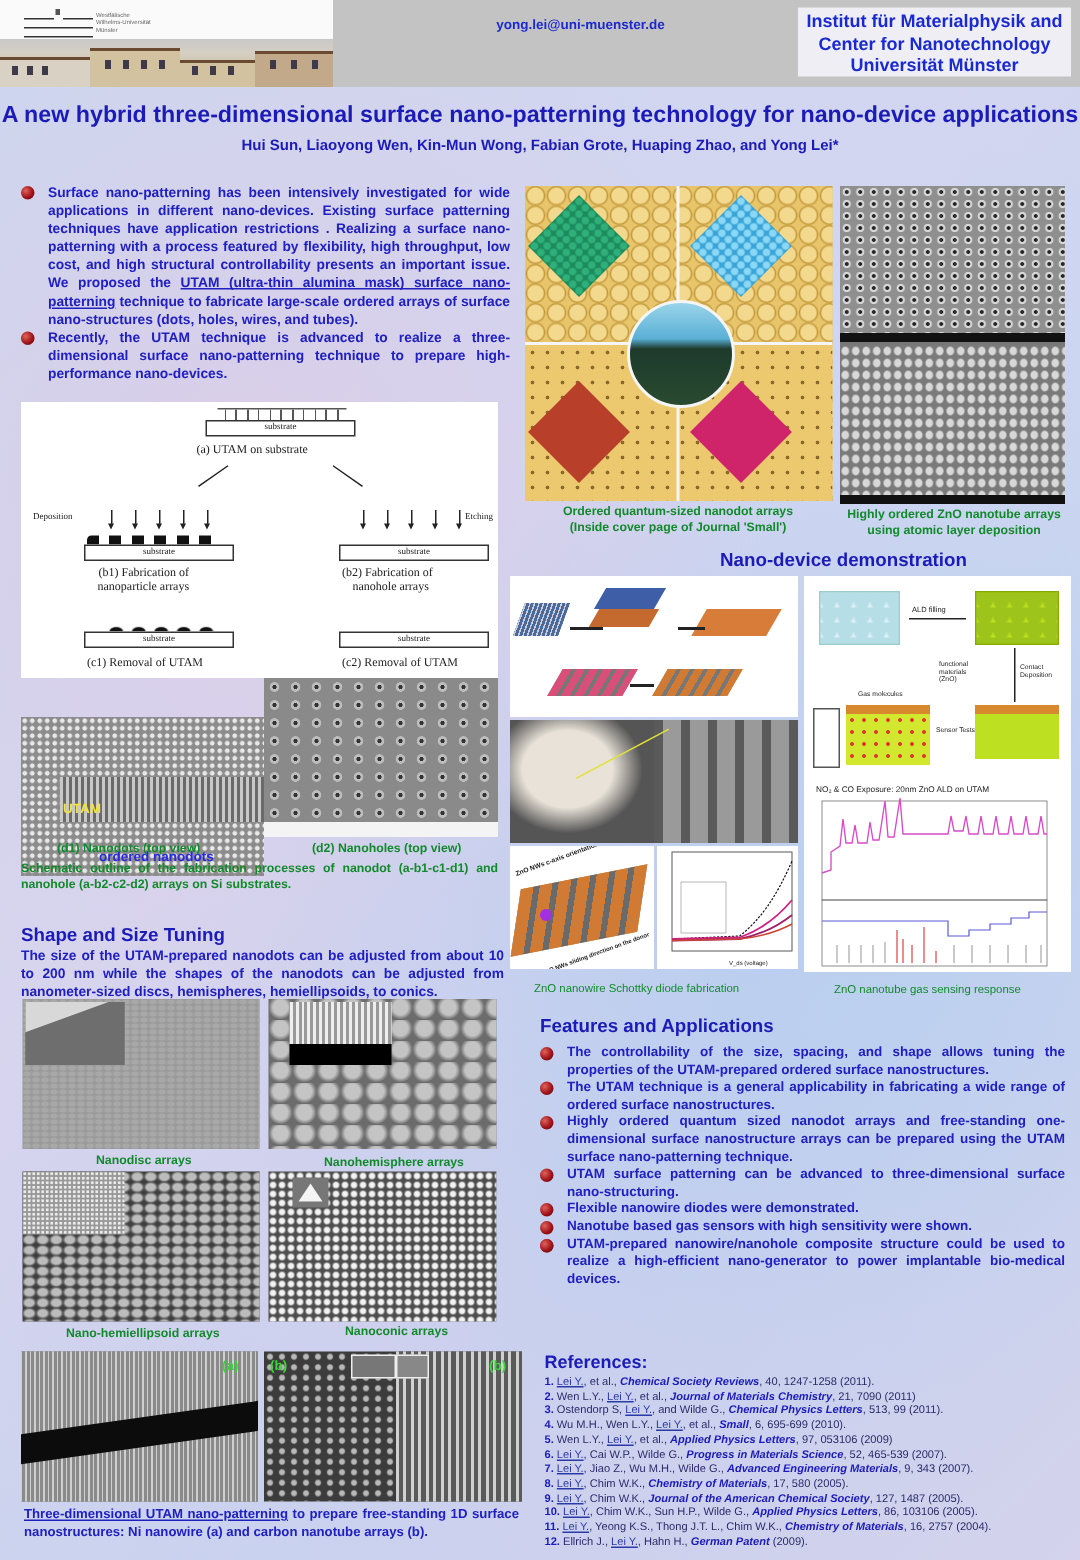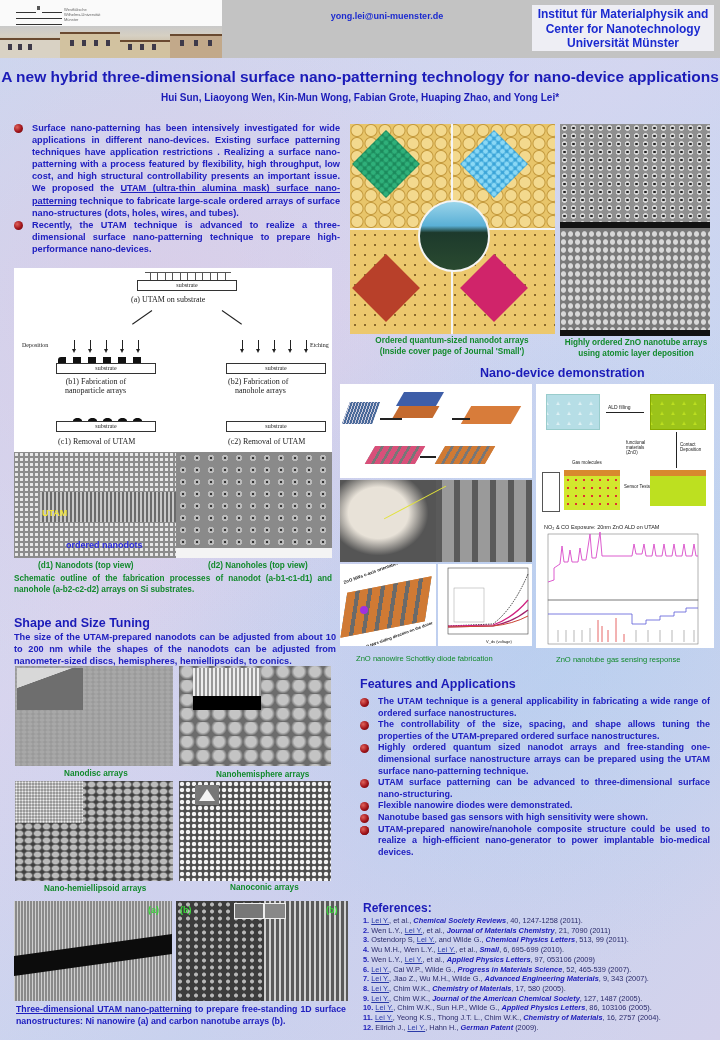--- a/index.html
+++ b/index.html
@@ -80,20 +80,21 @@
   .sub-box { position: absolute; border: 1px solid #333; background: #fff; font-size: 6px; text-align: center; line-height: 9px; }
   .schem-label { position: absolute; font-size: 8px; color: #222; }
   .arrow-d { position: absolute; width: 1px; height: 10px; background: #222; }
   .arrow-d::after { content: ""; position: absolute; left: -2px; bottom: -3px; border-left: 2.5px solid transparent; border-right: 2.5px solid transparent; border-top: 4px solid #222; }
 
   .sem { position: absolute; overflow: hidden; }
   .sem-dots {
     background-color: #8c8c8c;
     background-image: radial-gradient(circle, #e8e8e8 0 1.4px, transparent 1.8px);
     background-size: 5px 5px;
+    margin-top: 26px;
   }
   .sem-holes {
     background-color: #8a8a8a;
     background-image: radial-gradient(circle, #333 0 1.2px, #bdbdbd 1.6px 3px, transparent 3.4px);
     background-size: 14px 12px;
   }
   .caption-green { color: #128a2c; font-weight: bold; font-size: 8.2px; }
 
   .schem-caption { position: absolute; left: 14px; top: 573px; width: 318px; font-size: 8.2px; line-height: 11px; color: #128a2c; font-weight: bold; text-align: justify; }
 
@@ -408,22 +409,22 @@
         <line x1="148" y1="122" x2="148" y2="110"></line>
         <line x1="158" y1="122" x2="158" y2="110"></line>
     </g>
   </svg>
 </div>
 <div class="abs caption-green" style="left:356px;top:654px;font-size:7.6px;font-weight:normal;">ZnO nanowire Schottky diode fabrication</div>
 <div class="abs caption-green" style="left:556px;top:655px;font-size:7.6px;font-weight:normal;">ZnO nanotube gas sensing response</div>
 
 <div class="h2" style="left:360px;top:677px;">Features and Applications</div>
 <ul class="bullets features">
+  <li><span class="dot"></span><span>The controllability of the size, spacing, and shape allows tuning the properties of the UTAM-prepared ordered surface nanostructures.</span></li>
   <li><span class="dot"></span><span>The UTAM technique is a general applicability in fabricating a wide range of ordered surface nanostructures.</span></li>
-  <li><span class="dot"></span><span>The controllability of the size, spacing, and shape allows tuning the properties of the UTAM-prepared ordered surface nanostructures.</span></li>
   <li><span class="dot"></span><span>Highly ordered quantum sized nanodot arrays and free-standing one-dimensional surface nanostructure arrays can be prepared using the UTAM surface nano-patterning technique.</span></li>
   <li><span class="dot"></span><span>UTAM surface patterning can be advanced to three-dimensional surface nano-structuring.</span></li>
   <li><span class="dot"></span><span>Flexible nanowire diodes were demonstrated.</span></li>
   <li><span class="dot"></span><span>Nanotube based gas sensors with high sensitivity were shown.</span></li>
   <li><span class="dot"></span></li>
   <li><span class="dot"></span><span>UTAM-prepared nanowire/nanohole composite structure could be used to realize a high-efficient nano-generator to power implantable bio-medical devices.</span></li>
 </ul>
 
 <div class="refs-title">References:</div>
 <ul class="refs">

